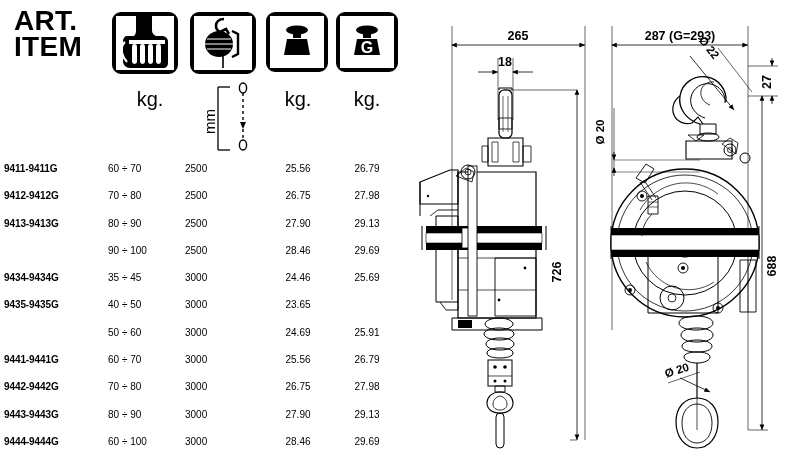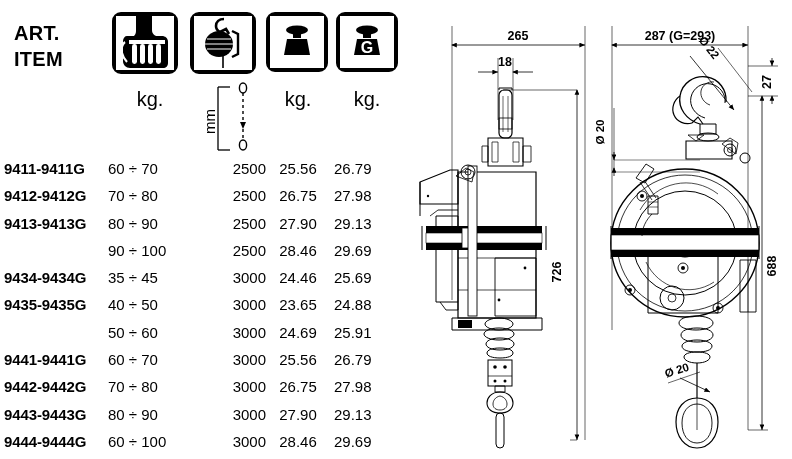--- a/index.html
+++ b/index.html
@@ -22,22 +22,22 @@
 
   
   .table-area {
     position: absolute;
     left: 0; top: 0;
     width: 400px; height: 459px;
   }
 
   .hdr-artitem {
     position: absolute;
-    left: 14px; top: 20px;
-    font-size: 20px;
+    left: 14px; top: 8px;
+    font-size: 28px;
     font-weight: bold;
     letter-spacing: 0.3px;
     line-height: 26px;
   }
   .hdr-artitem div { white-space: nowrap; }
 
   .icon-box {
     position: absolute;
     box-sizing: border-box;
     border: 4px solid #000;
@@ -66,33 +66,33 @@
 
   
   .rows {
     position: absolute;
     left: 0; top: 155px;
     width: 400px;
   }
   .row {
     position: relative;
     height: 27.3px;
-    font-size: 15px;
+    font-size: 10px;
   }
   .cell {
     position: absolute;
     top: 0;
     line-height: 27.3px;
     white-space: nowrap;
   }
   .c-art   { left: 4px;  font-weight: bold; letter-spacing: -0.1px; }
   .c-kg1   { left: 108px; width: 84px; }
-  .c-mm    { left: 194px; width: 72px; text-align: right; }
+  .c-mm    { left: 185px; width: 72px; text-align: left; }
   .c-kg2   { left: 262px; width: 72px; text-align: center; }
-  .c-kg3   { left: 334px; width: 66px; text-align: left; }
+  .c-kg3   { left: 334px; width: 66px; text-align: center; }
 
   
   .draw-area {
     position: absolute;
     left: 400px; top: 0;
     width: 392px; height: 459px;
   }
   .draw-area svg { display: block; }
 
   .dim-text {
@@ -234,21 +234,20 @@
         <span class="cell c-kg1">35 ÷ 45</span>
         <span class="cell c-mm">3000</span>
         <span class="cell c-kg2">24.46</span>
         <span class="cell c-kg3">25.69</span>
       </div>
       <div class="row">
         <span class="cell c-art">9435-9435G</span>
         <span class="cell c-kg1">40 ÷ 50</span>
         <span class="cell c-mm">3000</span>
         <span class="cell c-kg2">23.65</span>
-        <span class="cell c-kg3">24.88</span>
       </div>
       <div class="row">
         <span class="cell c-kg1">50 ÷ 60</span>
         <span class="cell c-mm">3000</span>
         <span class="cell c-kg2">24.69</span>
         <span class="cell c-kg3">25.91</span>
       </div>
       <div class="row">
         <span class="cell c-art">9441-9441G</span>
         <span class="cell c-kg1">60 ÷ 70</span>

